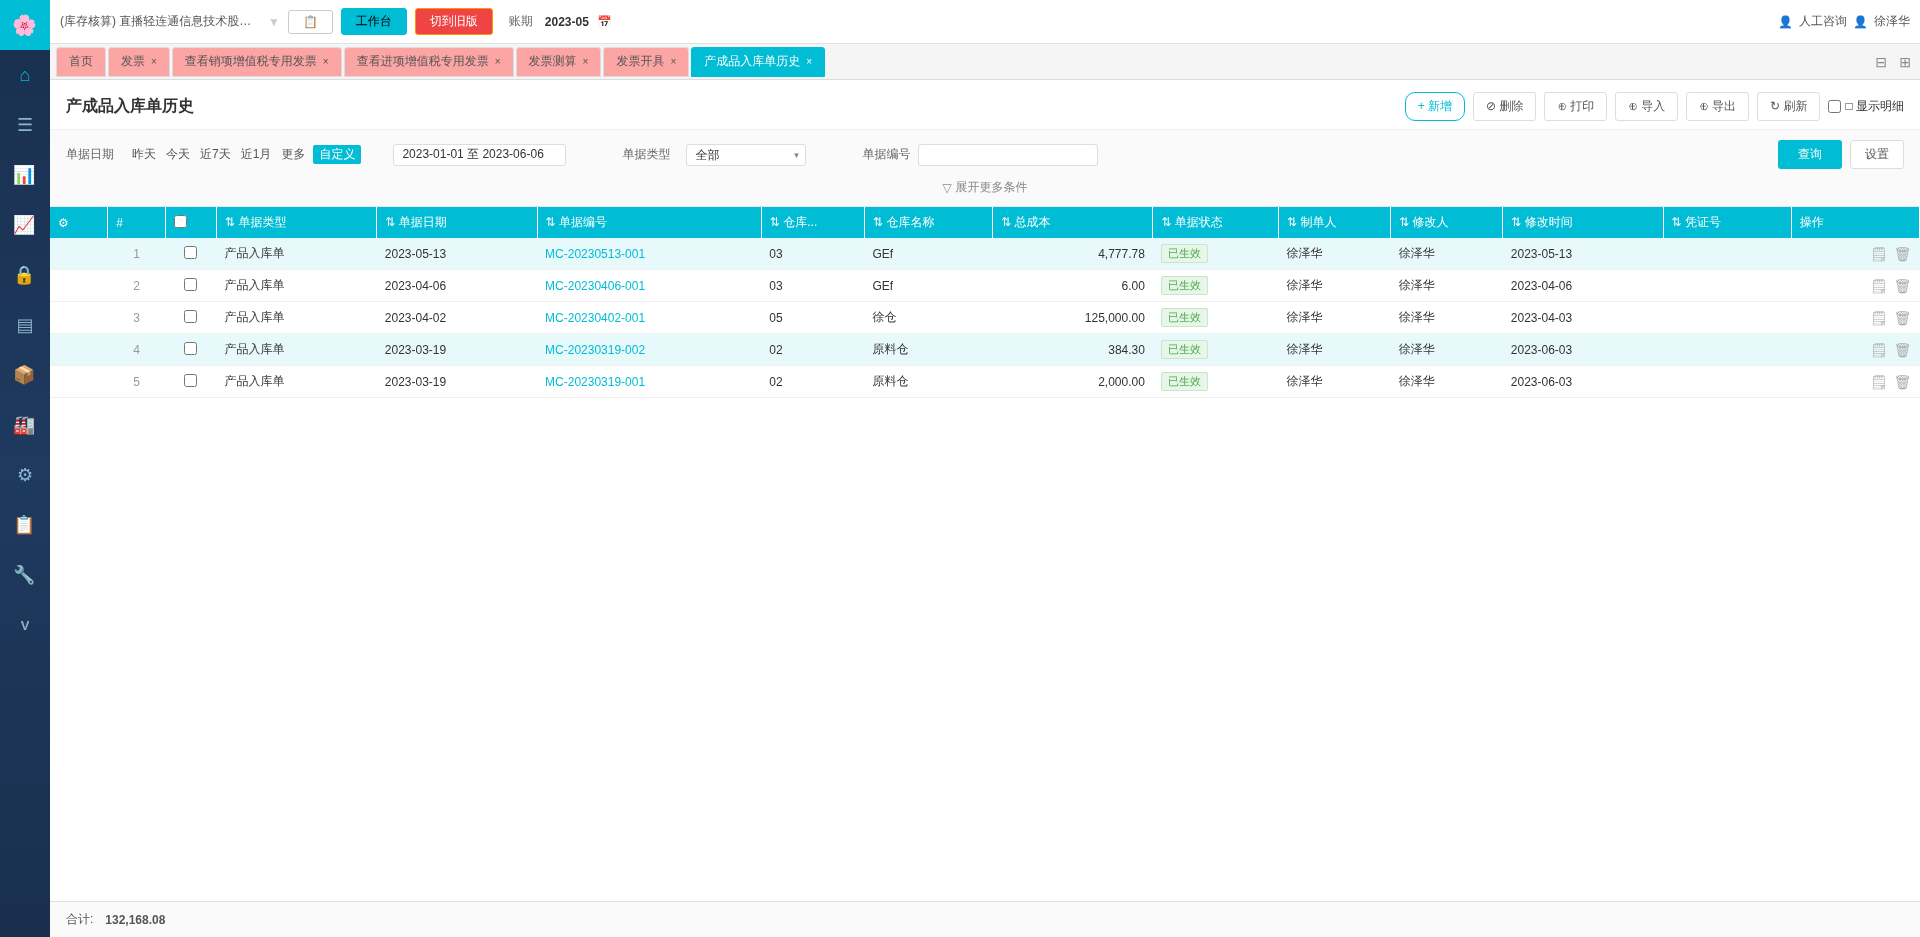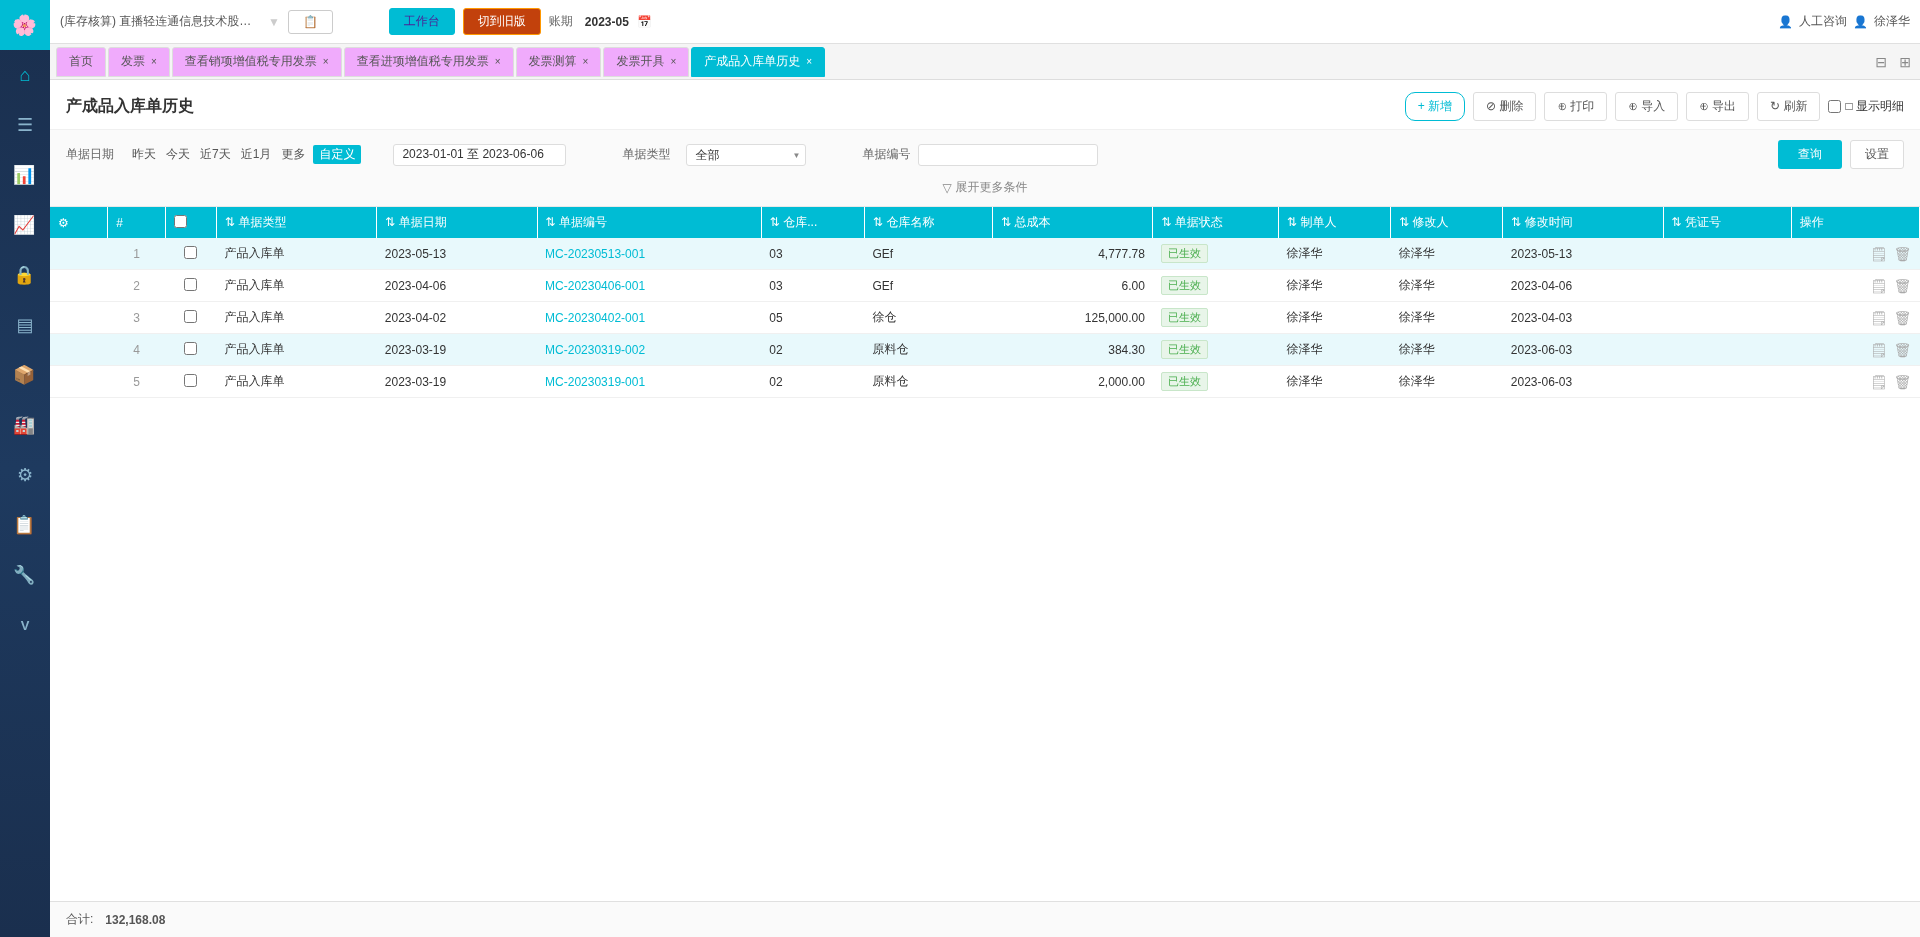--- a/index.html
+++ b/index.html
@@ -71,26 +71,25 @@
       padding: 4px 14px;
       border-radius: 3px;
       border: 1px solid #ccc;
       background: #fff;
       cursor: pointer;
       font-size: 12px;
       color: #333;
     }
     .topbar-btn.primary {
       background: #00bcd4;
-      color: #4c1d95;
+      color: #000000;
       border-color: #00bcd4;
-      margin-left: 48px;
     }
     .topbar-btn.orange {
-      background: #c2410c;
+      background: #ef4444;
       color: #fff;
       border-color: #ff9800;
     }
     .topbar-spacer { flex: 1; }
     .topbar-user {
       display: flex;
       align-items: center;
       gap: 6px;
       color: #555;
       font-size: 12px;
@@ -106,21 +105,21 @@
       padding: 0 6px;
       gap: 2px;
       flex-shrink: 0;
       overflow: hidden;
     }
     .tab {
       height: 30px;
       padding: 0 12px;
       border-radius: 3px 3px 0 0;
       border: 1px solid #ddd;
-      background: #f0abfc;
+      background: #fca5a5;
       cursor: pointer;
       font-size: 12px;
       color: #555;
       display: flex;
       align-items: center;
       gap: 4px;
       white-space: nowrap;
     }
     .tab.active {
       background: #00bcd4;
@@ -444,21 +443,21 @@
 </div>
 
 <div class="main-area">
 
   <div class="topbar">
     <span class="topbar-title">(库存核算) 直播轻连通信息技术股份...</span>
     <span style="color:#ccc;">▼</span>
     <button class="topbar-btn">📋</button>
     <button class="topbar-btn primary">工作台</button>
     <button class="topbar-btn orange">切到旧版</button>
-    <span style="color:#666; ">账期</span>
+    <span style="color:#666; margin-left:8px;">账期</span>
     <span style="font-weight:bold; margin-left:4px;">2023-05</span>
     <span style="cursor:pointer;">📅</span>
     <div class="topbar-spacer"></div>
     <div class="topbar-user">
       <span>👤</span>
       <span style="cursor:pointer; color:#555;">人工咨询</span>
       <span>👤</span>
       <span>徐泽华</span>
     </div>
   </div>

